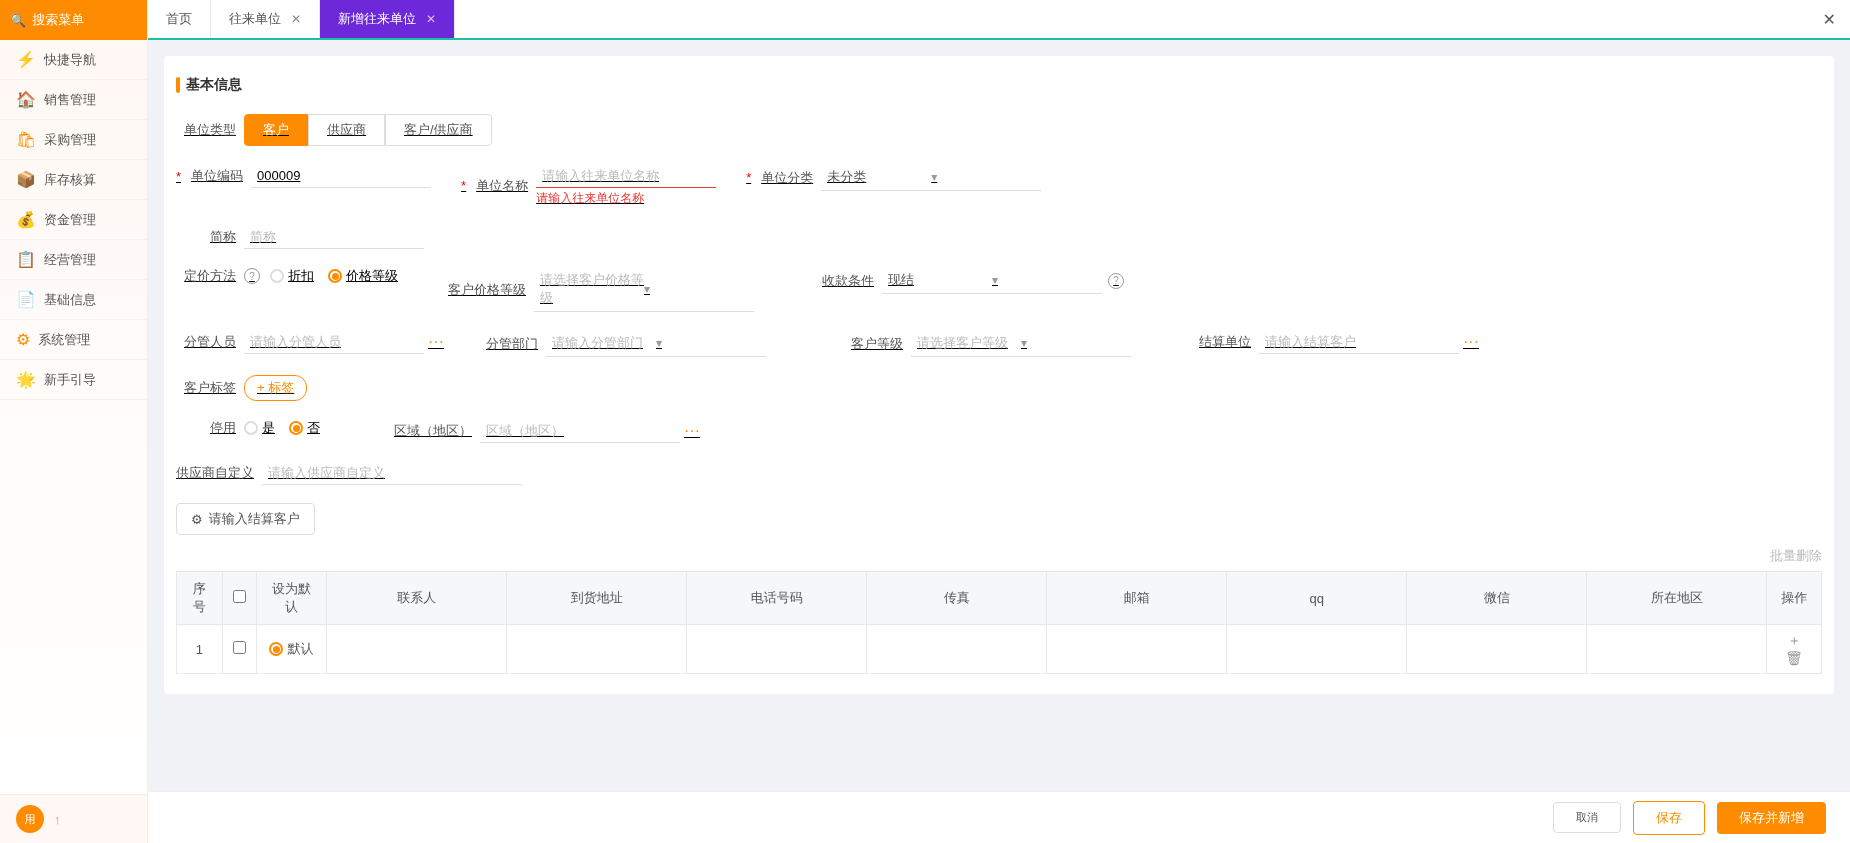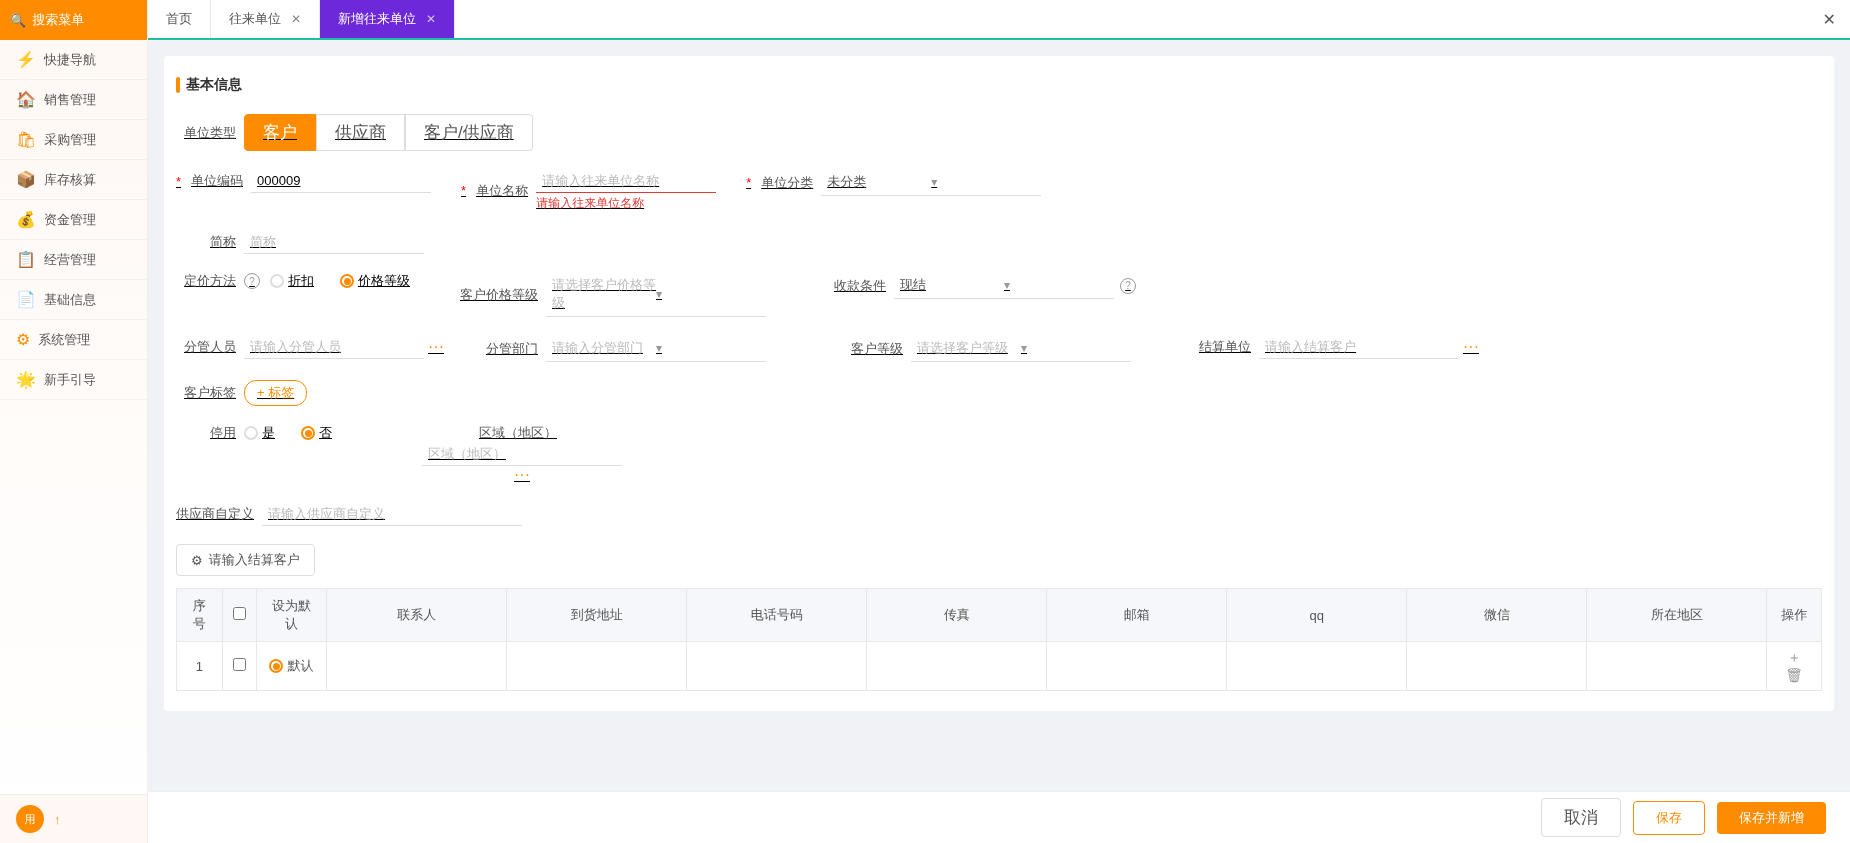--- a/index.html
+++ b/index.html
@@ -130,21 +130,21 @@
 
     
     .unit-type-group {
       display: flex;
       gap: 0;
     }
     .unit-type-btn {
       padding: 6px 18px;
       border: 1px solid #ddd;
       cursor: pointer;
-      font-size: 17px;
+      font-size: 13px;
       background: white;
       color: #555;
     }
     .unit-type-btn.active {
       background: #ff8c00;
       color: white;
       border-color: #ff8c00;
     }
     .unit-type-btn:first-child { border-radius: 4px 0 0 4px; }
     .unit-type-btn:last-child { border-radius: 0 4px 4px 0; }
@@ -207,21 +207,21 @@
     }
     .form-select span { flex: 1; color: #555; }
     .form-select .placeholder { color: #bbb; }
     .form-select .chevron { color: #999; font-size: 12px; }
 
     .form-select-wide {
       width: 220px;
     }
 
     
-    .radio-group { display: flex; align-items: center; gap: 26px; }
+    .radio-group { display: flex; align-items: center; gap: 14px; }
     .radio-item { display: flex; align-items: center; gap: 4px; cursor: pointer; font-size: 13px; }
     .radio-circle {
       width: 14px; height: 14px; border-radius: 50%; border: 2px solid #ddd;
       display: flex; align-items: center; justify-content: center;
     }
     .radio-circle.checked { border-color: #ff8c00; }
     .radio-dot { width: 7px; height: 7px; border-radius: 50%; background: #ff8c00; }
 
     
     .more-btn {
@@ -309,21 +309,21 @@
       padding: 0 24px;
       gap: 12px;
       flex-shrink: 0;
     }
     .btn-cancel {
       padding: 7px 22px;
       border: 1px solid #ddd;
       border-radius: 4px;
       background: white;
       color: #555;
-      font-size: 17px;
+      font-size: 11px;
       cursor: pointer;
     }
     .btn-save {
       padding: 7px 22px;
       border: 1px solid #ff8c00;
       border-radius: 4px;
       background: white;
       color: #ff8c00;
       font-size: 13px;
       cursor: pointer;
@@ -544,40 +544,41 @@
               <span>是</span>
             </div>
             <div class="radio-item">
               <div class="radio-circle checked">
                 <div class="radio-dot"></div>
               </div>
               <span>否</span>
             </div>
           </div>
         </div>
-        <div class="form-group" style="margin-left:60px;flex-direction:column;">
+        <div class="form-group" style="margin-left:44px;">
           <span class="form-label">区域（地区）</span>
           <input class="form-input" style="width: 200px;" type="text" placeholder="区域（地区）">
           <span class="more-btn">···</span>
         </div>
       </div>
 
       <div class="form-row">
         <div class="form-group">
           <span class="form-label">供应商自定义</span>
           <input class="form-input" style="width: 260px;" type="text" placeholder="请输入供应商自定义">
         </div>
       </div>
 
       <div class="custom-section">
         <button class="custom-settings-btn">
           <span>⚙</span>
           <span>请输入结算客户</span>
         </button>
 
+        <div class="batch-delete">批量删除</div>
 
         <table class="data-table">
           <thead>
             <tr>
               <th>序号</th>
               <th>
                 <input type="checkbox" style="">
               </th>
               <th>设为默认</th>
               <th>联系人</th>

